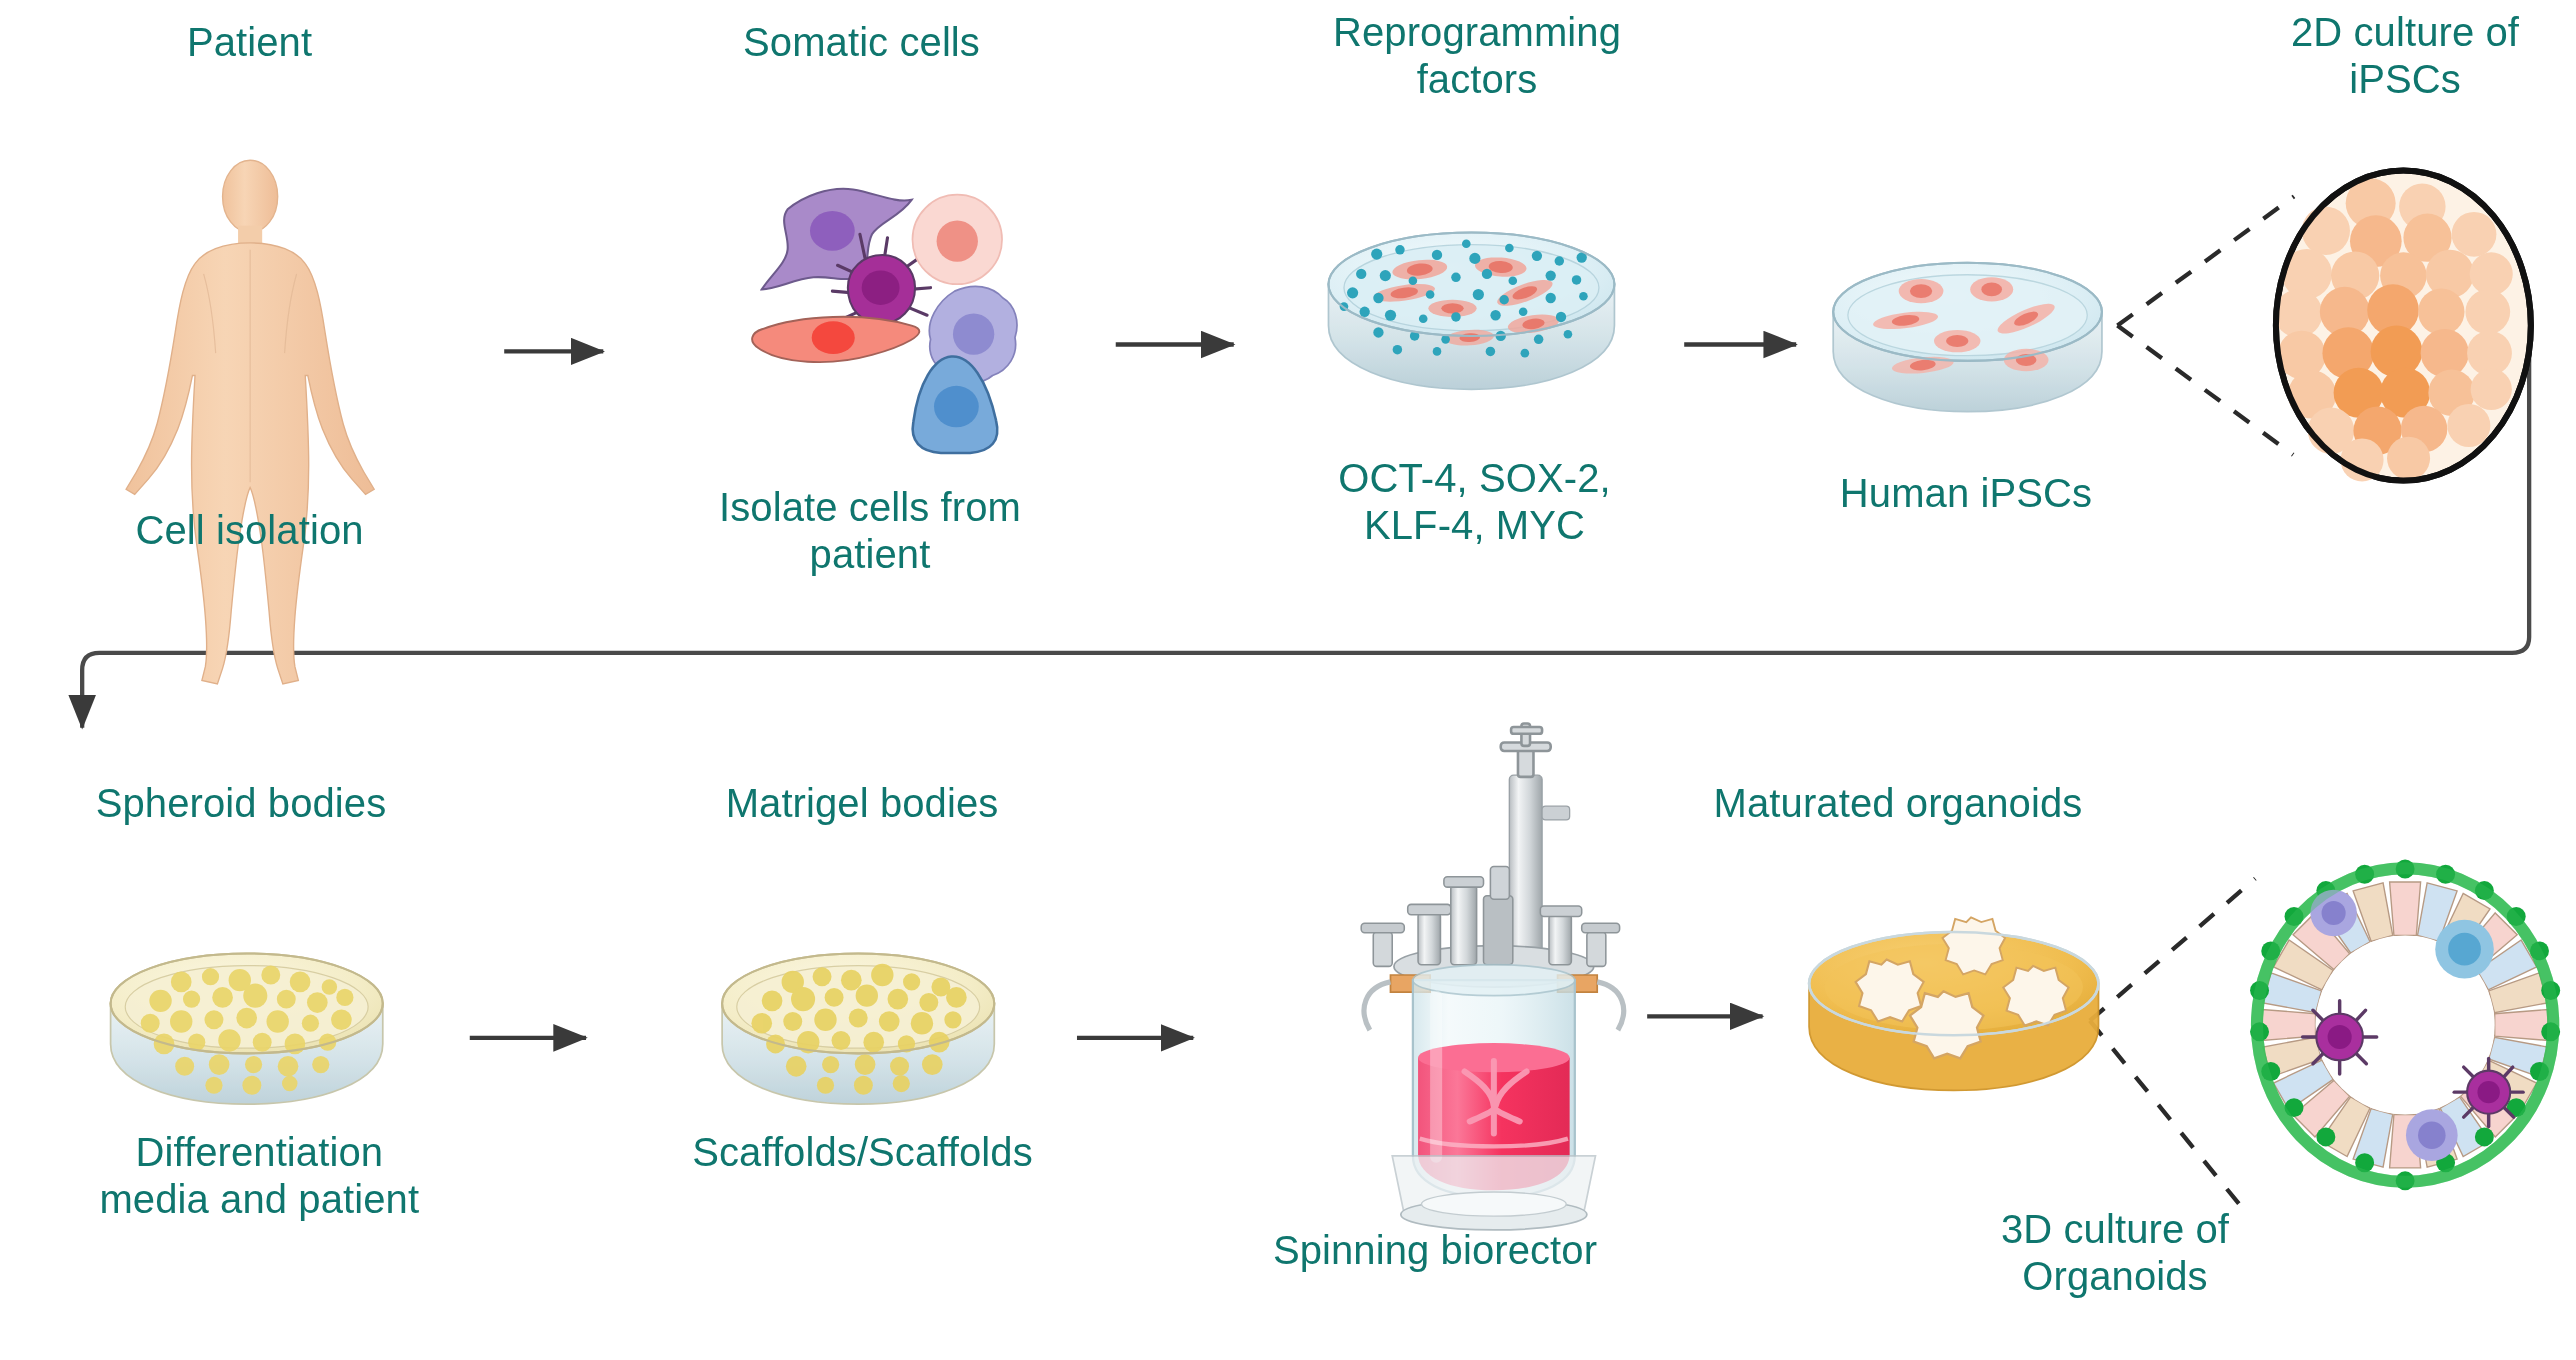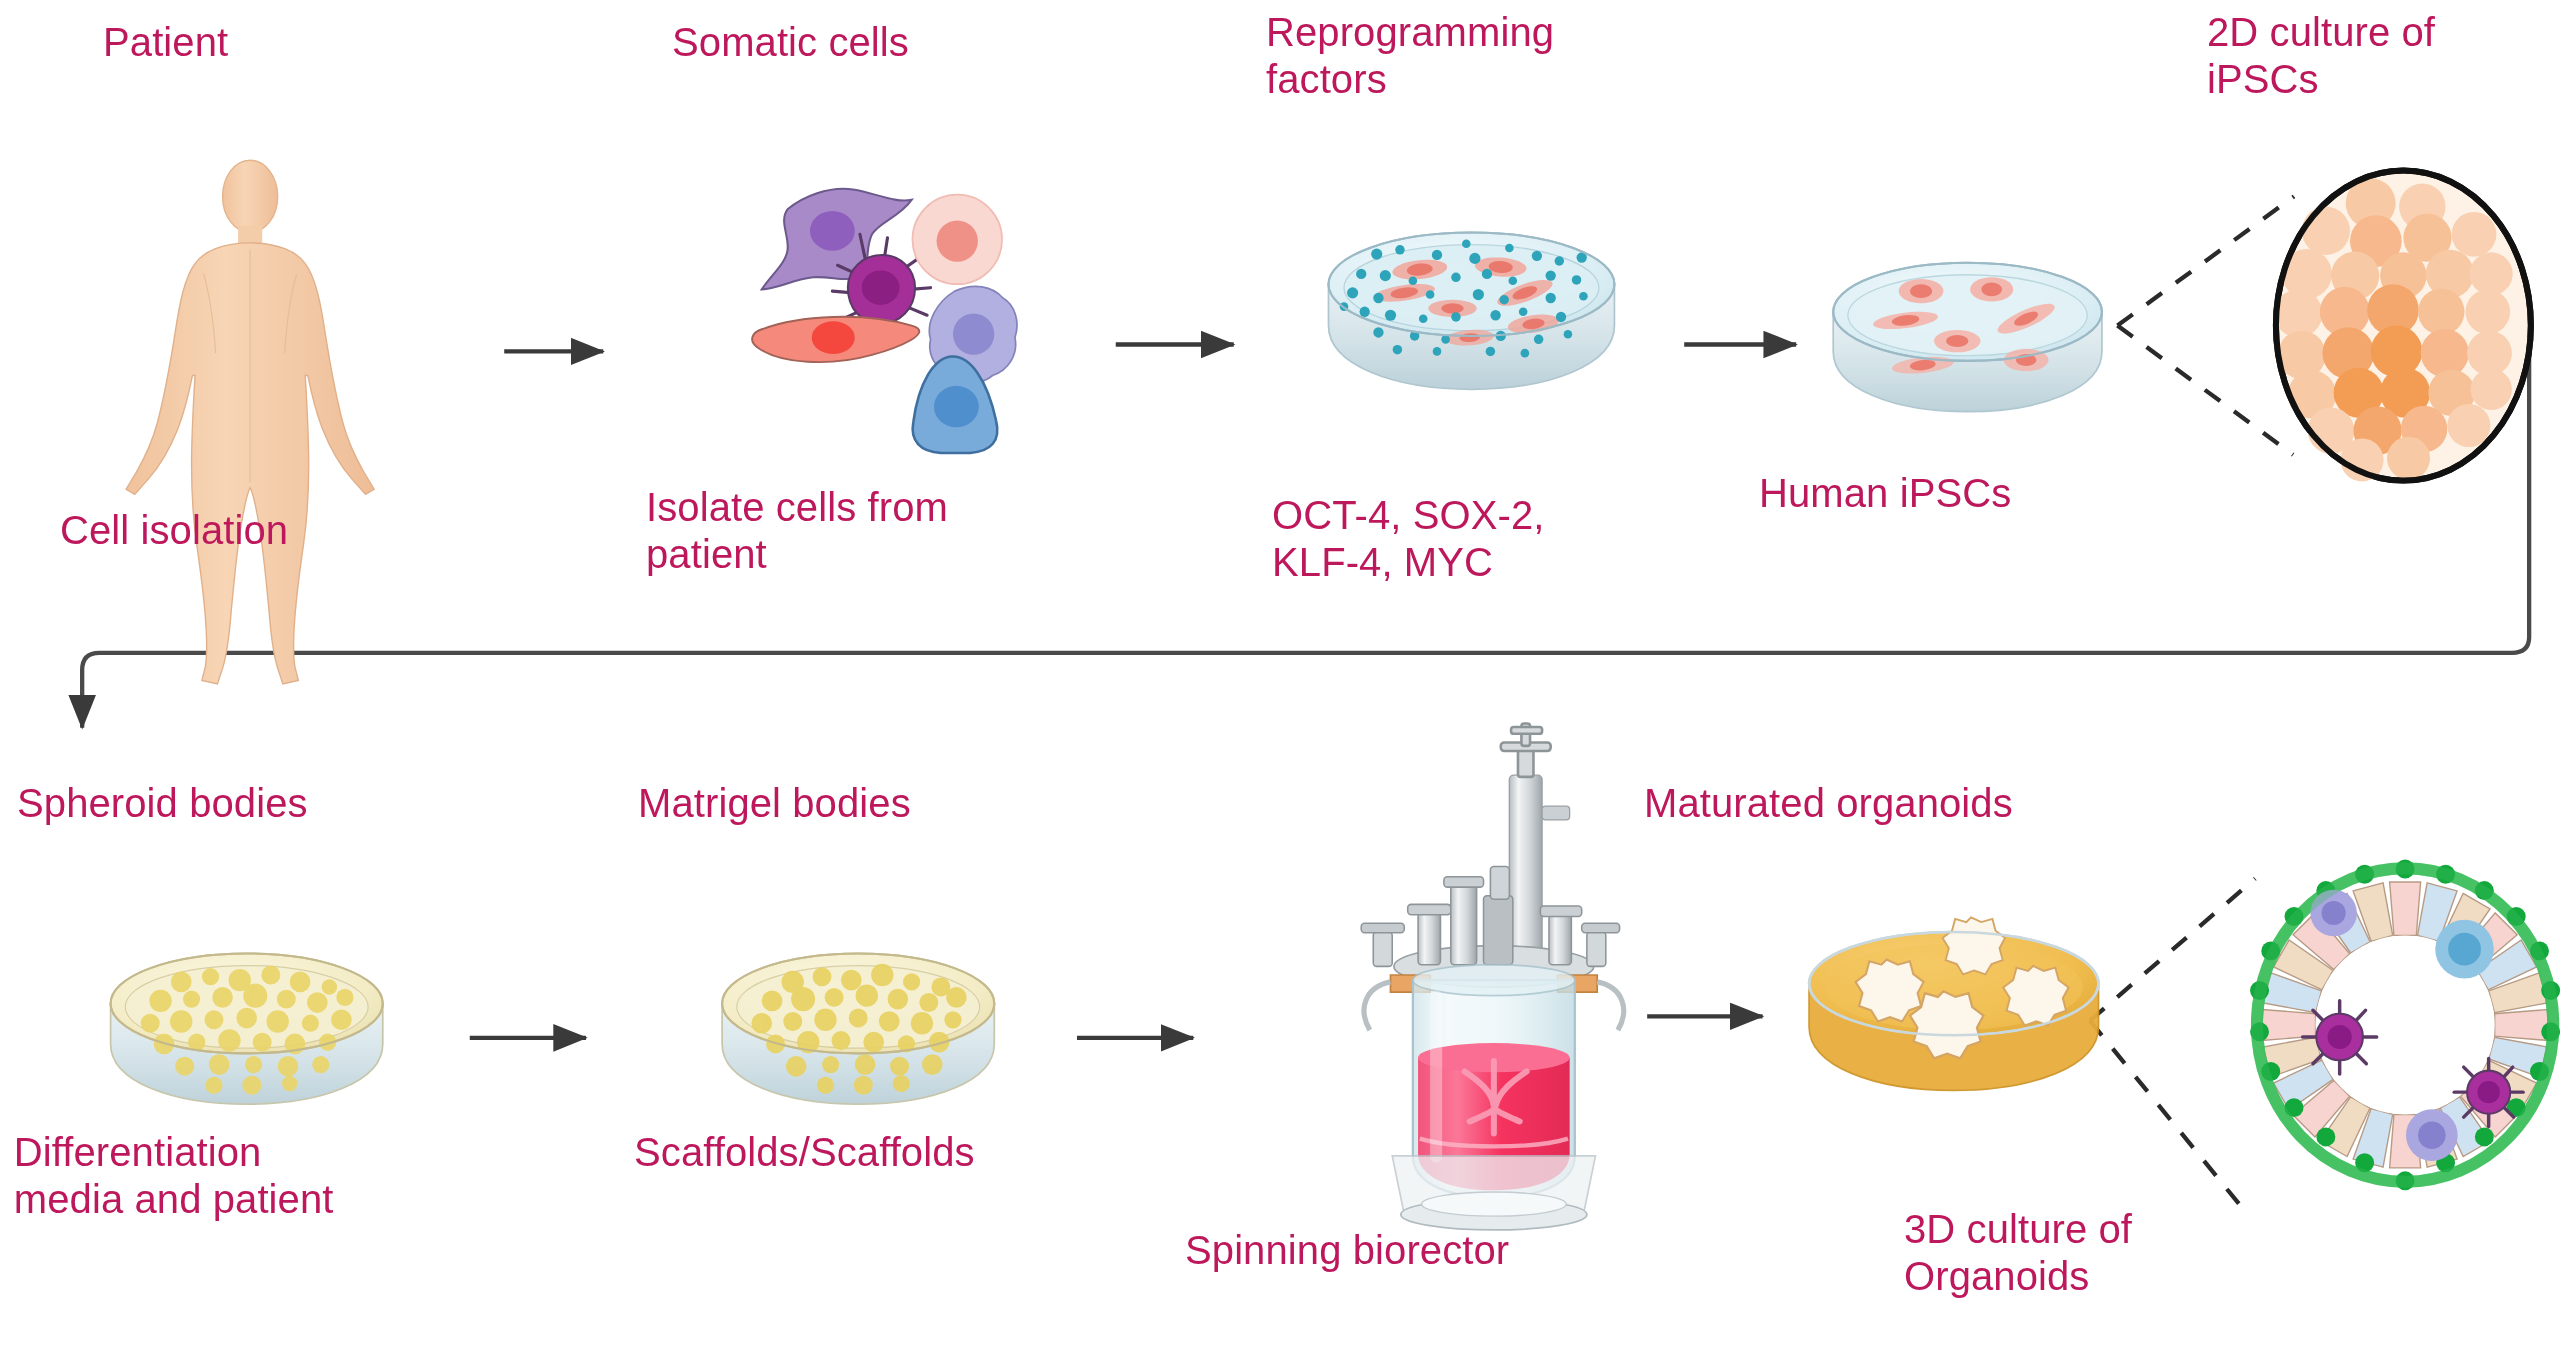--- a/index.html
+++ b/index.html
@@ -20,22 +20,22 @@
     position: absolute;
     left: 0; top: 0;
     width: 2576px;
     height: 1360px;
   }
   .lbl {
     position: absolute;
     font-family: "Liberation Sans", sans-serif;
     font-size: 40px;
     line-height: 1.18;
-    color: #be185d;
-    text-align: left;
+    color: #0f766e;
+    text-align: center;
     white-space: pre-line;
     letter-spacing: 0.1px;
   }
   .svg-layer {
     position: absolute;
     left: 0; top: 0;
     width: 2576px;
     height: 1360px;
     pointer-events: none;
   }
@@ -722,21 +722,21 @@
   <div class="lbl node" style="left:60px; top:507px; width:379px;">Cell isolation</div>
 
   <div class="lbl node" style="left:672px; top:19px; width:379px;">Somatic cells</div>
 
   <div class="lbl node" style="left:646px; top:484px; width:448px;">Isolate cells from
 patient</div>
 
   <div class="lbl node" style="left:1266px; top:8.6px; width:422px;">Reprogramming
 factors</div>
 
-  <div class="lbl node" style="left:1272px; top:455px; width:405px;margin-top:37px;">OCT-4, SOX-2,
+  <div class="lbl node" style="left:1272px; top:455px; width:405px;">OCT-4, SOX-2,
 KLF-4, MYC</div>
 
   <div class="lbl node" style="left:1759px; top:470px; width:414px;">Human iPSCs</div>
 
   <div class="lbl node" style="left:2207px; top:8.6px; width:396px;">2D culture of
 iPSCs</div>
 
   <div class="lbl node" style="left:17px; top:780px; width:448px;">Spheroid bodies</div>
 
   <div class="lbl node" style="left:13.8px; top:1129px; width:491px;">Differentiation

